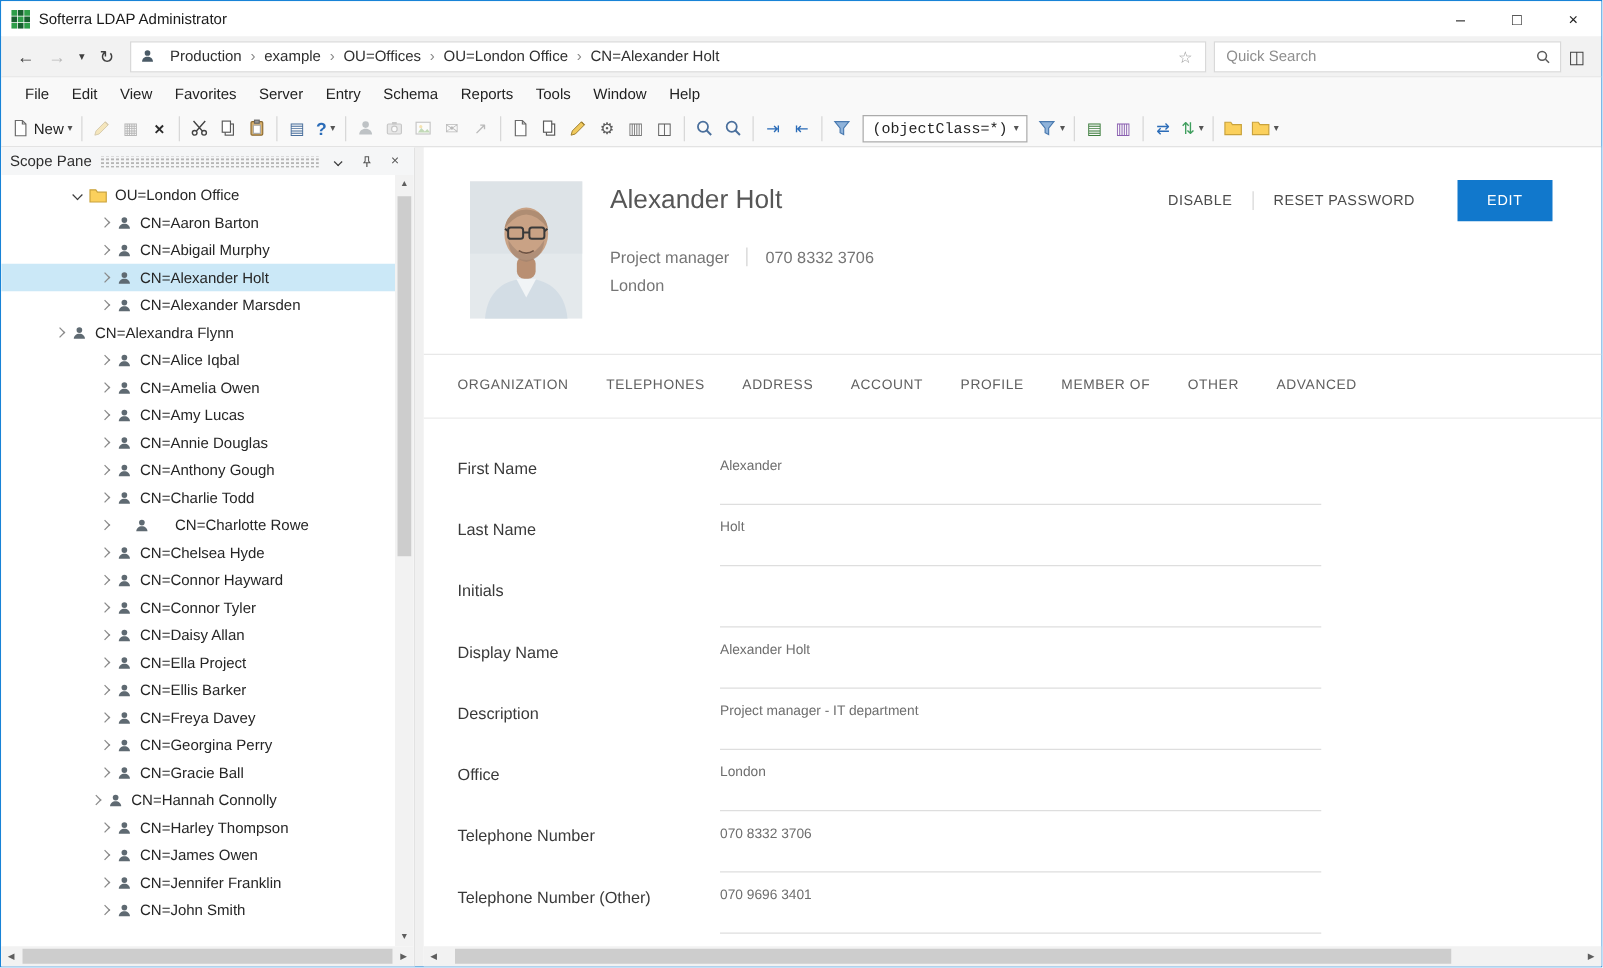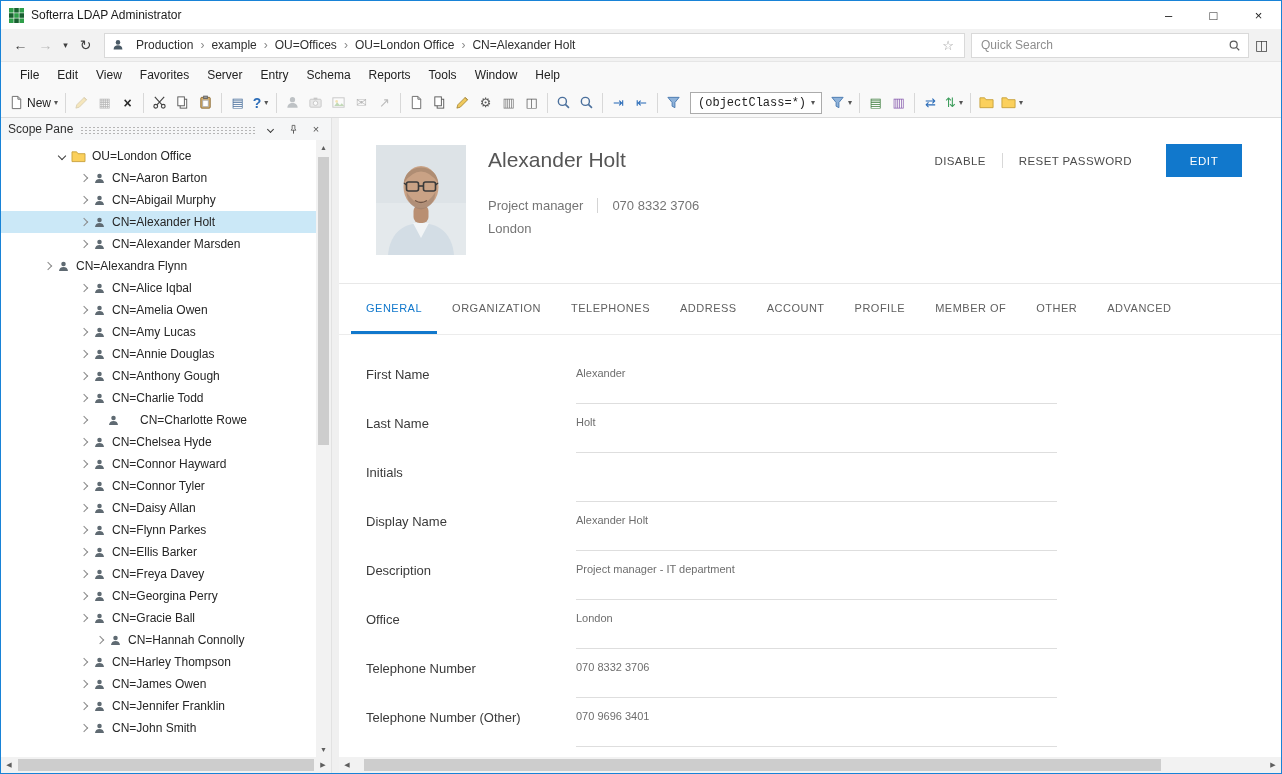--- a/index.html
+++ b/index.html
@@ -574,21 +574,21 @@
               <span class="tree-label">CN=Daisy Allan</span>
             </div>
             <div class="tree-row" style="padding-left: 80px;">
               <span class="chev"></span>
               <span class="tree-ic">
                 <svg viewBox="0 0 16 16" width="13" height="13">
                   <circle cx="8" cy="5" r="2.8" fill="#5f6a72"></circle>
                   <path d="M2.5 13.5c0-3 2.4-5 5.5-5s5.5 2 5.5 5z" fill="#5f6a72"></path>
                 </svg>
               </span>
-              <span class="tree-label">CN=Flynn Parkes</span>
+              <span class="tree-label">CN=Ella Project</span>
             </div>
             <div class="tree-row" style="padding-left: 80px;">
               <span class="chev"></span>
               <span class="tree-ic">
                 <svg viewBox="0 0 16 16" width="13" height="13">
                   <circle cx="8" cy="5" r="2.8" fill="#5f6a72"></circle>
                   <path d="M2.5 13.5c0-3 2.4-5 5.5-5s5.5 2 5.5 5z" fill="#5f6a72"></path>
                 </svg>
               </span>
               <span class="tree-label">CN=Ellis Barker</span>
@@ -616,21 +616,21 @@
             <div class="tree-row" style="padding-left: 80px;">
               <span class="chev"></span>
               <span class="tree-ic">
                 <svg viewBox="0 0 16 16" width="13" height="13">
                   <circle cx="8" cy="5" r="2.8" fill="#5f6a72"></circle>
                   <path d="M2.5 13.5c0-3 2.4-5 5.5-5s5.5 2 5.5 5z" fill="#5f6a72"></path>
                 </svg>
               </span>
               <span class="tree-label">CN=Gracie Ball</span>
             </div>
-            <div class="tree-row" style="padding-left: 96px; text-align: right;">
+            <div class="tree-row" style="padding-left: 73px; text-align: right;">
               <span class="chev"></span>
               <span class="tree-ic">
                 <svg viewBox="0 0 16 16" width="13" height="13">
                   <circle cx="8" cy="5" r="2.8" fill="#5f6a72"></circle>
                   <path d="M2.5 13.5c0-3 2.4-5 5.5-5s5.5 2 5.5 5z" fill="#5f6a72"></path>
                 </svg>
               </span>
               <span class="tree-label">CN=Hannah Connolly</span>
             </div>
             <div class="tree-row" style="padding-left: 80px;">
@@ -720,21 +720,20 @@
         </div>
         <div class="profile-actions">
           <span class="btn-flat">DISABLE</span>
           <span class="btn-sep"></span>
           <span class="btn-flat">RESET PASSWORD</span>
           <span class="btn-primary">EDIT</span>
         </div>
       </div>
 
       <div class="tab-bar">
-          <div class="tab active">GENERAL</div>
           <div class="tab">ORGANIZATION</div>
           <div class="tab">TELEPHONES</div>
           <div class="tab">ADDRESS</div>
           <div class="tab">ACCOUNT</div>
           <div class="tab">PROFILE</div>
           <div class="tab">MEMBER OF</div>
           <div class="tab">OTHER</div>
           <div class="tab">ADVANCED</div>
         </div>
 

